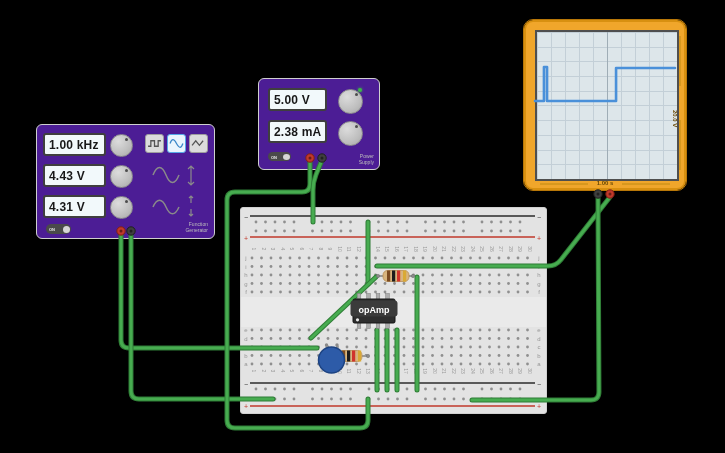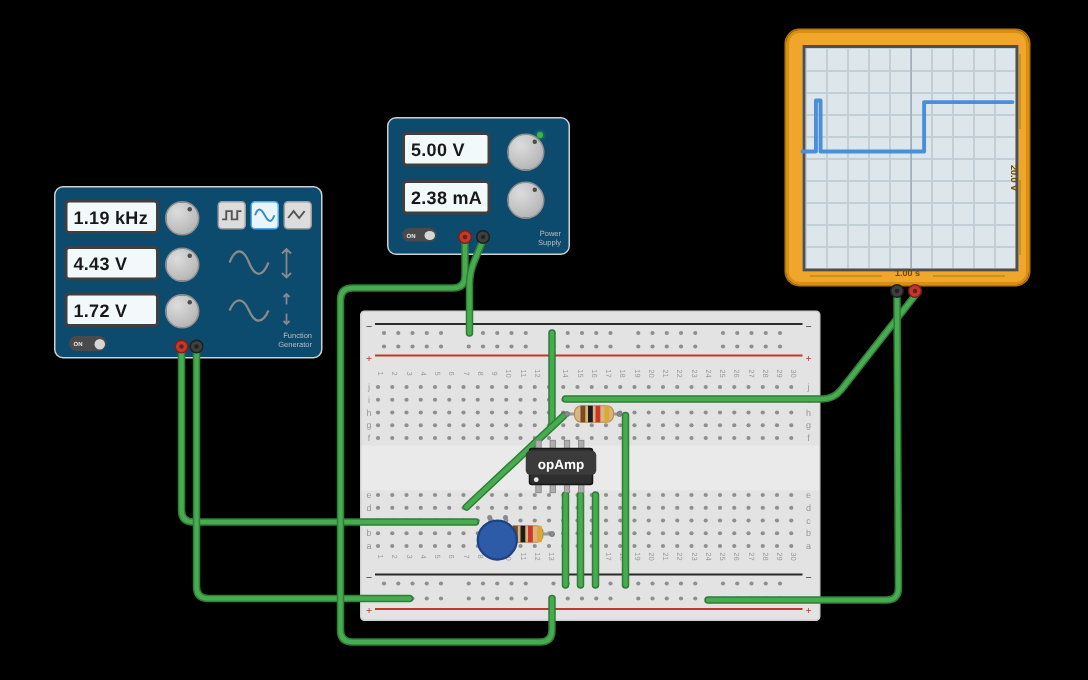--- a/index.html
+++ b/index.html
@@ -1,18 +1,18 @@
 <!DOCTYPE html>
 <html><head>
 <meta charset="utf-8">
 <style>
   html,body{margin:0;padding:0;background:#000;}
   #canvas{position:relative;width:725px;height:453px;background:#000;overflow:hidden;
     font-family:"Liberation Sans",sans-serif;}
-  .panel{position:absolute;background:#0c4a6e;border:1px solid #cfcfcf;border-radius:6px;}
+  .panel{position:absolute;background:#4c1d95;border:1px solid #cfcfcf;border-radius:6px;}
   
   .disp{position:absolute;background:#f2f9fb;border:2px solid #3f3f3f;border-radius:3px;
     display:flex;align-items:center;padding-left:4px;font-weight:700;font-size:12px;color:#181818;
     letter-spacing:.2px;box-sizing:border-box;}
   
   .knob{position:absolute;border-radius:50%;border:1px solid #8f8f8f;
     background:radial-gradient(circle at 35% 30%,#dcdcdc,#bfbfbf 60%,#a6a6a6);}
   .knob .dot{position:absolute;width:3px;height:3px;border-radius:50%;background:#4d4d4d;top:3px;right:4px;}
   
   .toggle{position:absolute;background:#4a4a4a;border-radius:6px;}
@@ -49,27 +49,27 @@
   #bb .gap{position:absolute;left:0;right:0;top:89px;height:30px;background:#eaeaea;}
   #overlay{position:absolute;left:0;top:0;pointer-events:none;}
 </style>
 </head>
 <body>
 
 <div id="canvas">
 
   <div id="fg" class="panel">
     <div class="disp" style="top:8px">
-      <span>1.19 kHz</span>
+      <span>1.00 kHz</span>
     </div>
     <div class="disp" style="top:39px">
       <span>4.43 V</span>
     </div>
     <div class="disp" style="top:70px">
-      <span>1.72 V</span>
+      <span>4.31 V</span>
     </div>
     <div class="knob" style="top:9px">
         <i class="dot"></i>
       </div>
     <div class="knob" style="top:40px">
         <i class="dot"></i>
       </div>
     <div class="knob" style="top:71px">
         <i class="dot"></i>
       </div>

